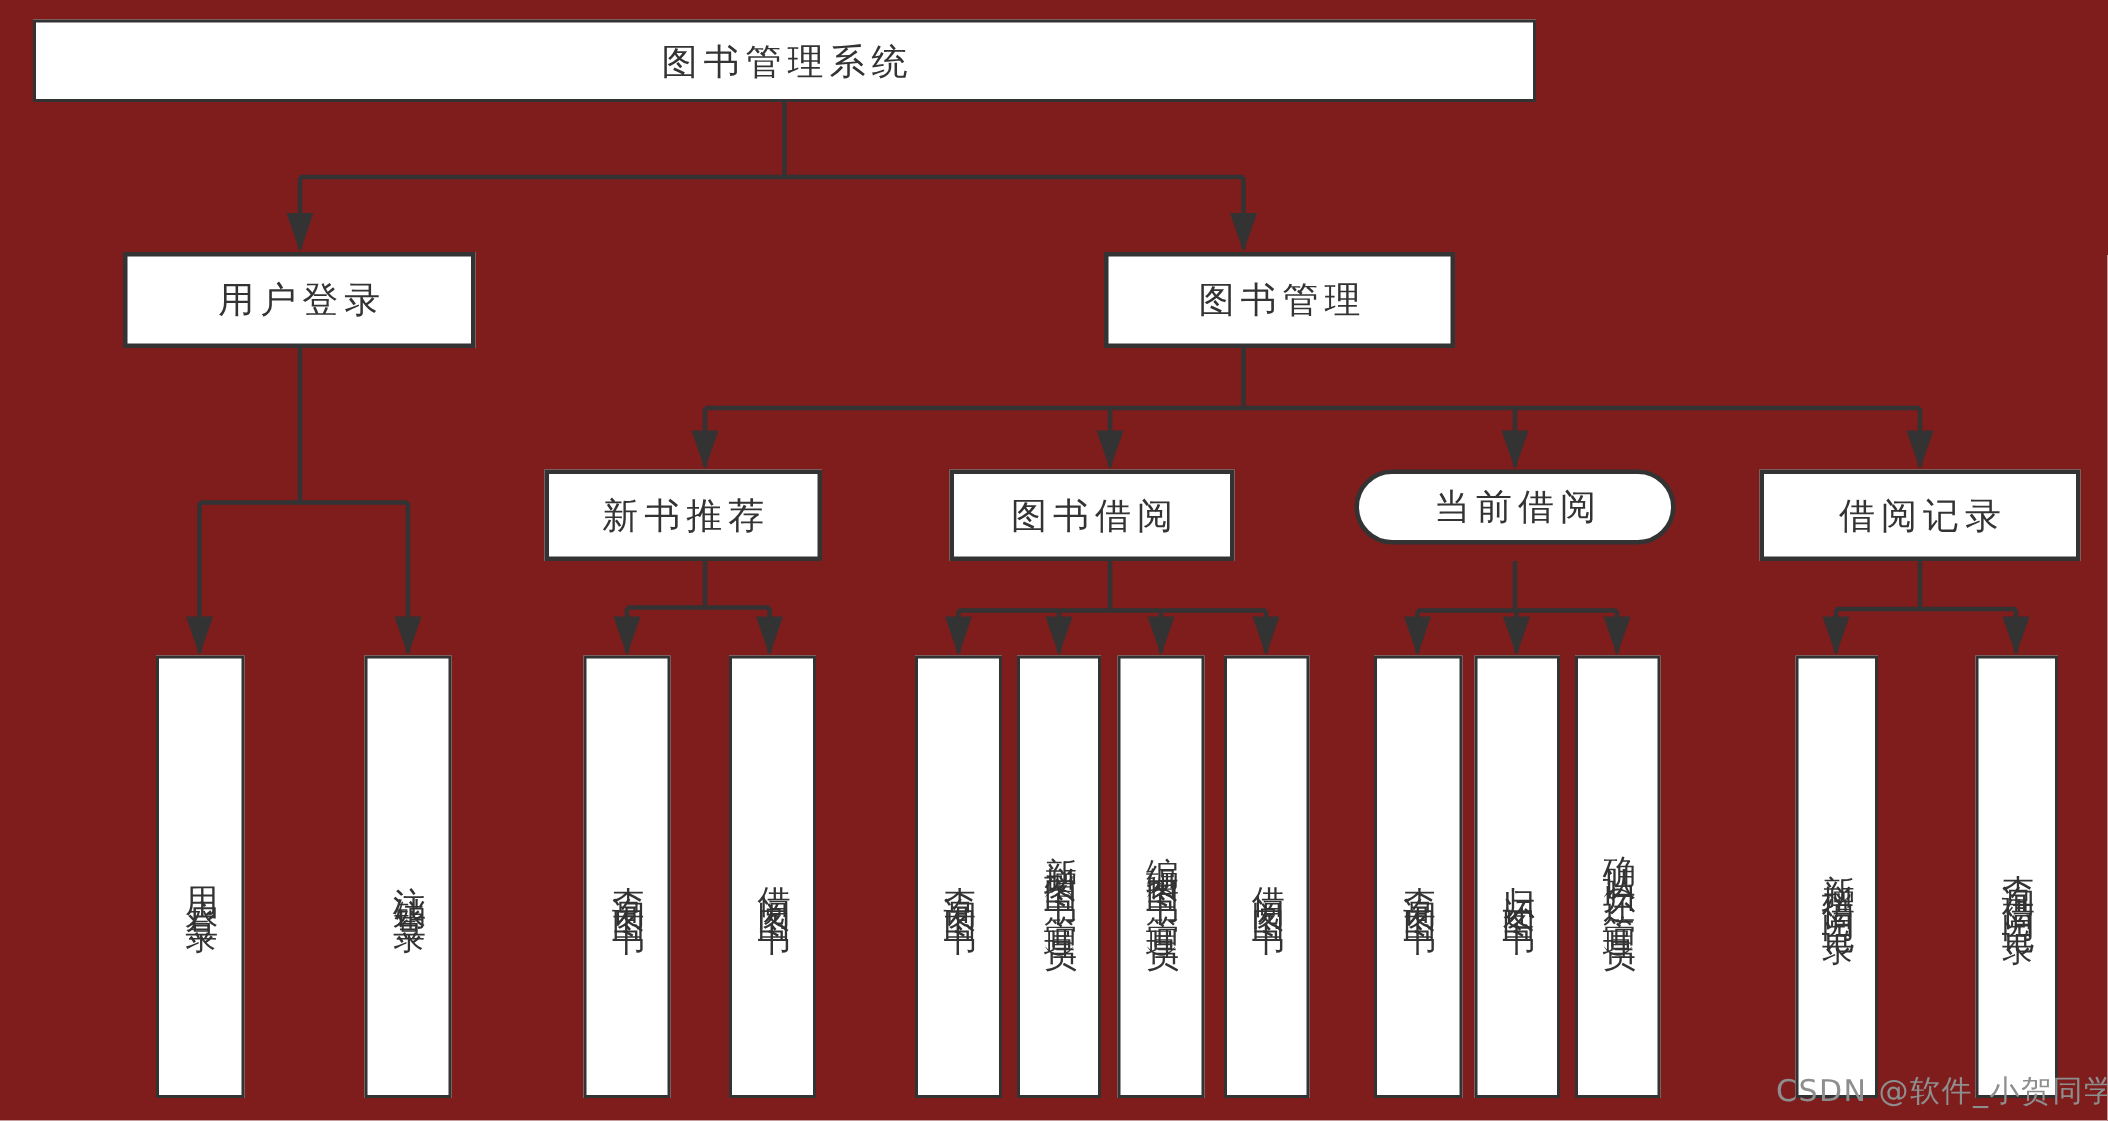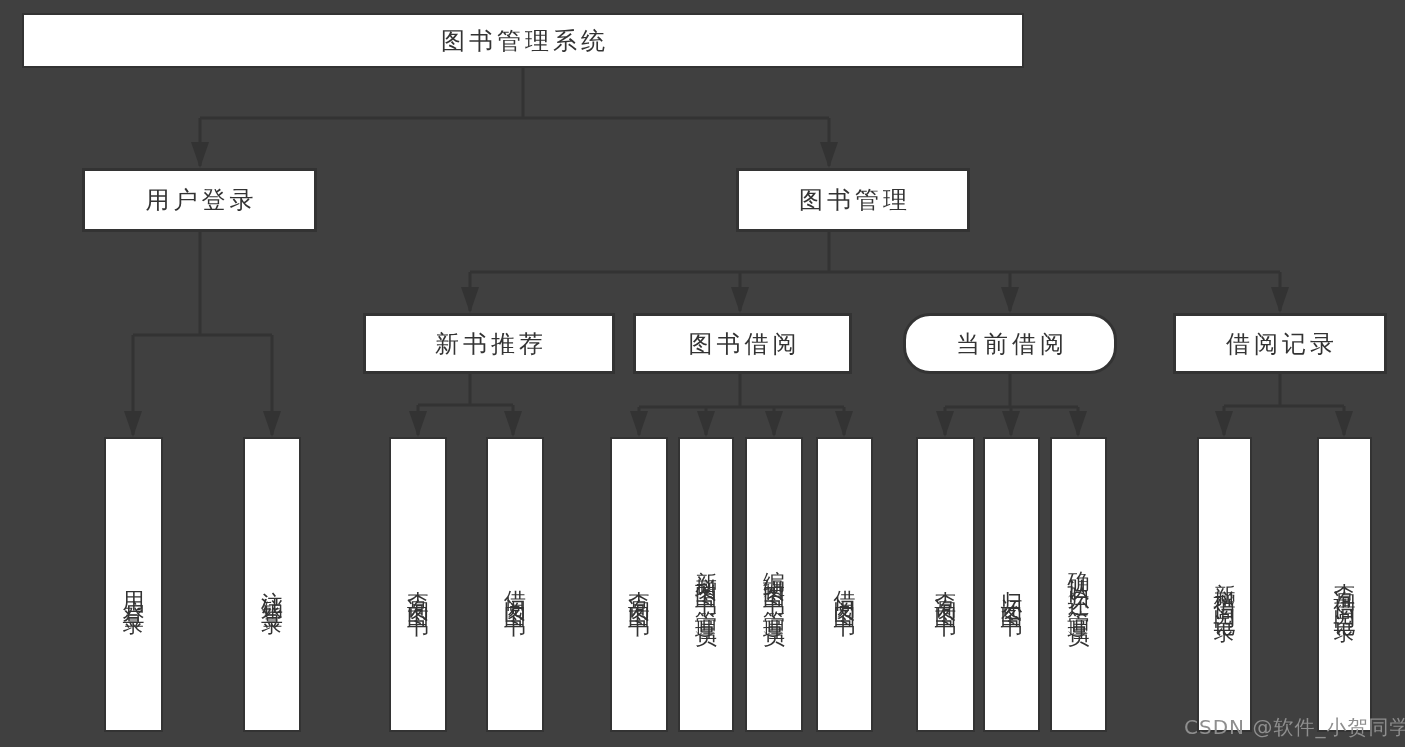--- a/index.html
+++ b/index.html
@@ -4,21 +4,21 @@
 <style>
   html, body {
     margin: 0;
     padding: 0;
     background: #ffffff;
   }
   .stage {
     position: relative;
     width: 1405px;
     height: 747px;
-    background: #404040;
+    background: #7f1d1d;
     font-family: "DejaVu Sans", "Liberation Sans", sans-serif;
     overflow: hidden;
   }
   .wires {
     position: absolute;
     left: 0;
     top: 0;
     width: 1405px;
     height: 747px;
   }
@@ -105,23 +105,23 @@
       <path class="ln" d="M1280 374 V406 M1224 406 H1344 M1224 406 V435 M1344 406 V435"></path>
       <path class="ar" d="M1215 411 h18 L1224 437 Z M1335 411 h18 L1344 437 Z"></path>
     </g>
   </svg>
 
   <div class="box root h" style="left:22px; top:13px; width:1002px; height:55px;">图书管理系统</div>
 
   <div class="box h" style="left:82px; top:168px; width:235px; height:64px;">用户登录</div>
   <div class="box h" style="left:736px; top:168px; width:234px; height:64px;">图书管理</div>
 
-  <div class="box h" style="left:363px; top:313px; width:252px; height:61px;text-align:center;">新书推荐</div>
-  <div class="box h" style="left:633px; top:313px; width:219px; height:61px;">图书借阅</div>
-  <div class="box h" style="left:903px; top:313px; width:214px; height:61px;border-radius:27px;">当前借阅</div>
+  <div class="box h" style="left:363px; top:313px; width:185px; height:61px;text-align:center;">新书推荐</div>
+  <div class="box h" style="left:633px; top:313px; width:190px; height:61px;">图书借阅</div>
+  <div class="box h" style="left:903px; top:313px; width:214px; height:50px;border-radius:27px;">当前借阅</div>
   <div class="box h" style="left:1173px; top:313px; width:214px; height:61px;">借阅记录</div>
 
   <div class="box leaf" style="left:104px; top:437px; width:59px; height:295px;">用户登录</div>
   <div class="box leaf" style="left:243px; top:437px; width:58px; height:295px;">注销登录</div>
 
   <div class="box leaf" style="left:389px; top:437px; width:58px; height:295px;">查询图书</div>
   <div class="box leaf" style="left:486px; top:437px; width:58px; height:295px;">借阅图书</div>
 
   <div class="box leaf" style="left:610px; top:437px; width:58px; height:295px;">查询图书</div>
   <div class="box leaf" style="left:678px; top:437px; width:56px; height:295px;">新增图书（管理员）</div>

